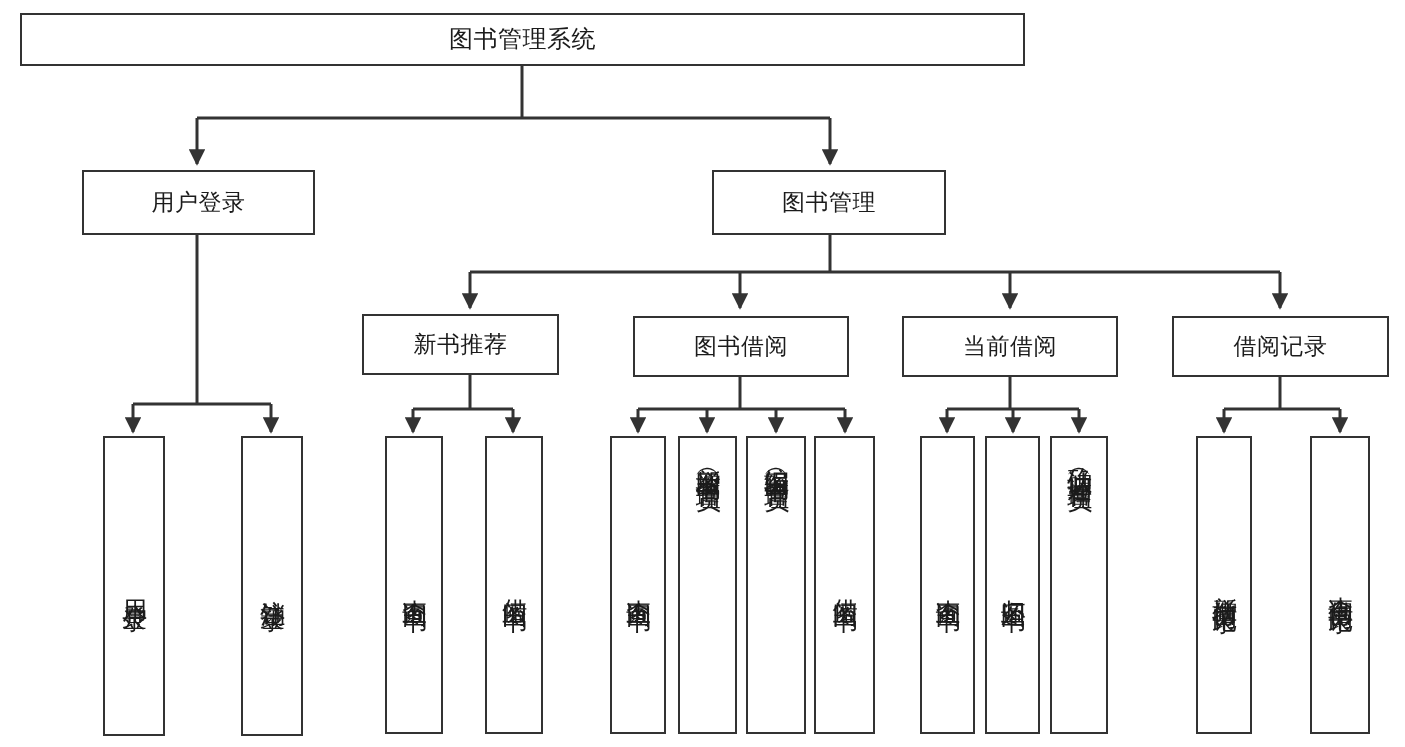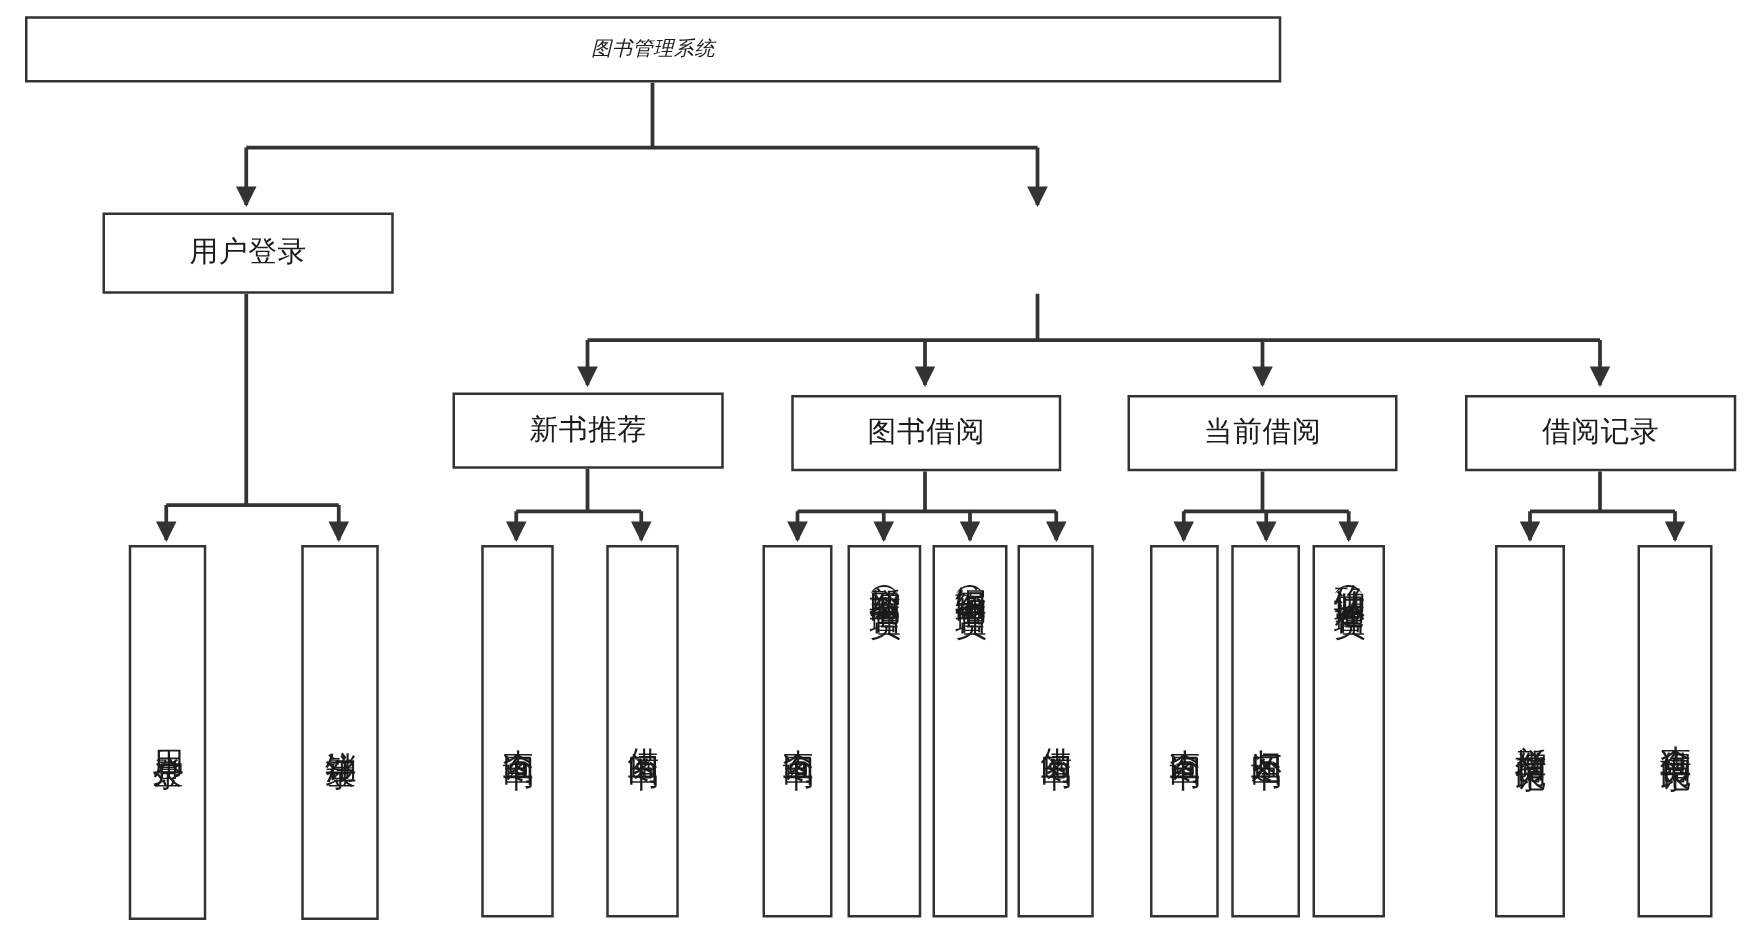--- a/index.html
+++ b/index.html
@@ -39,21 +39,21 @@
     display:block;
     line-height:1.18;
     letter-spacing:.5px;
     color:#1b1b1b;
   }
   
   .node.horiz .label{
     writing-mode:horizontal-tb;
     font-size:23px;
   }
-  .node.root .label{font-size:16px;font-style:italic;}
+  .node.root .label{font-size:24px;}
   
   .node.vert{
     align-items:flex-start;
     padding-top:10px;
   }
   .node.vert .label{
     writing-mode:vertical-rl;
     text-orientation:upright;
     font-size:25px;
     line-height:1.05;
@@ -132,22 +132,25 @@
     </g>
   </svg>
 
   <div class="node horiz root" style="left:20px; top:13px; width:1005px; height:53px;">
     <span class="label">图书管理系统</span>
   </div>
 
   <div class="node horiz" style="left:82px; top:170px; width:233px; height:65px;">
     <span class="label">用户登录</span>
   </div>
-
-  <div class="node horiz" style="left:362px; top:314px; width:217px; height:61px;">
+  <div class="node horiz" style="left:712px; top:170px; width:234px; height:65px;">
+    <span class="label">图书管理</span>
+  </div>
+
+  <div class="node horiz" style="left:362px; top:314px; width:197px; height:61px;">
     <span class="label">新书推荐</span>
   </div>
   <div class="node horiz" style="left:633px; top:316px; width:216px; height:61px;">
     <span class="label">图书借阅</span>
   </div>
   <div class="node horiz" style="left:902px; top:316px; width:216px; height:61px;">
     <span class="label">当前借阅</span>
   </div>
   <div class="node horiz" style="left:1172px; top:316px; width:217px; height:61px;align-items:center;">
     <span class="label">借阅记录</span>

